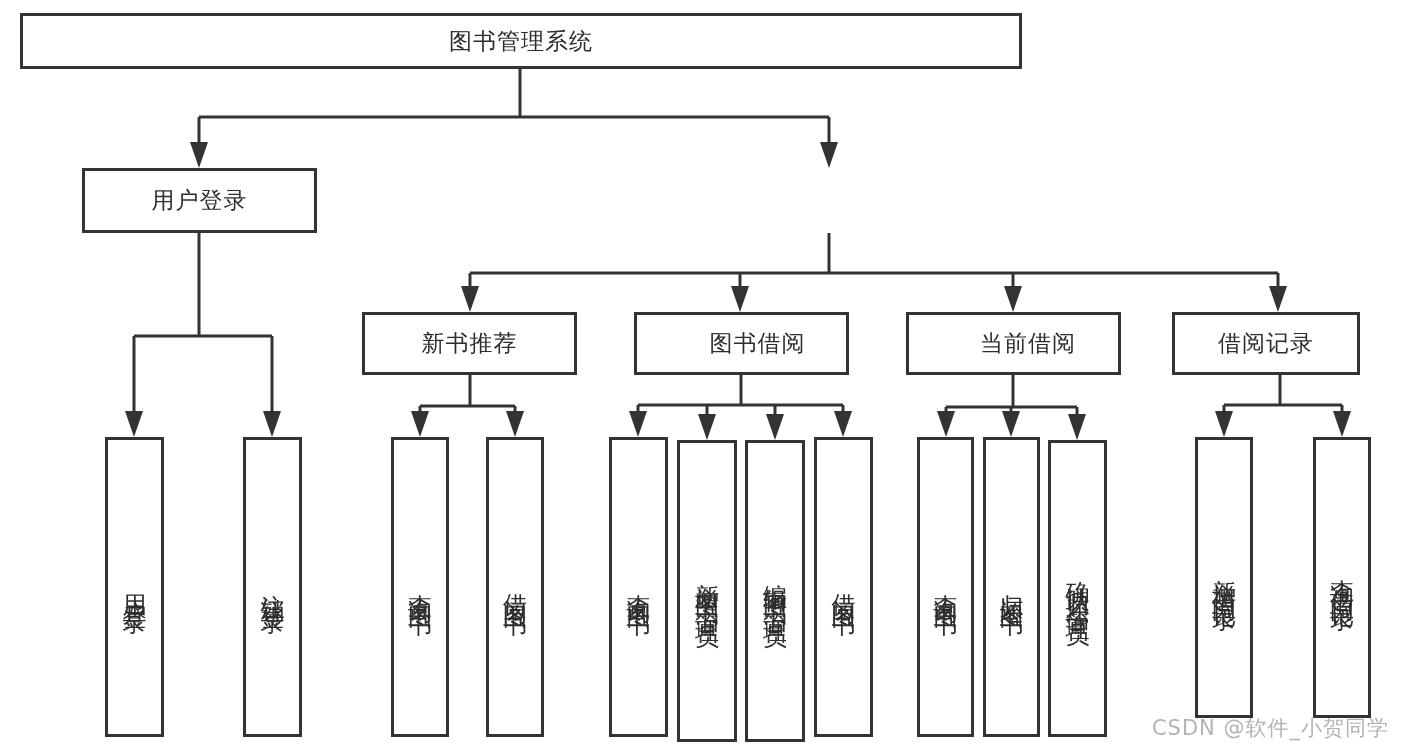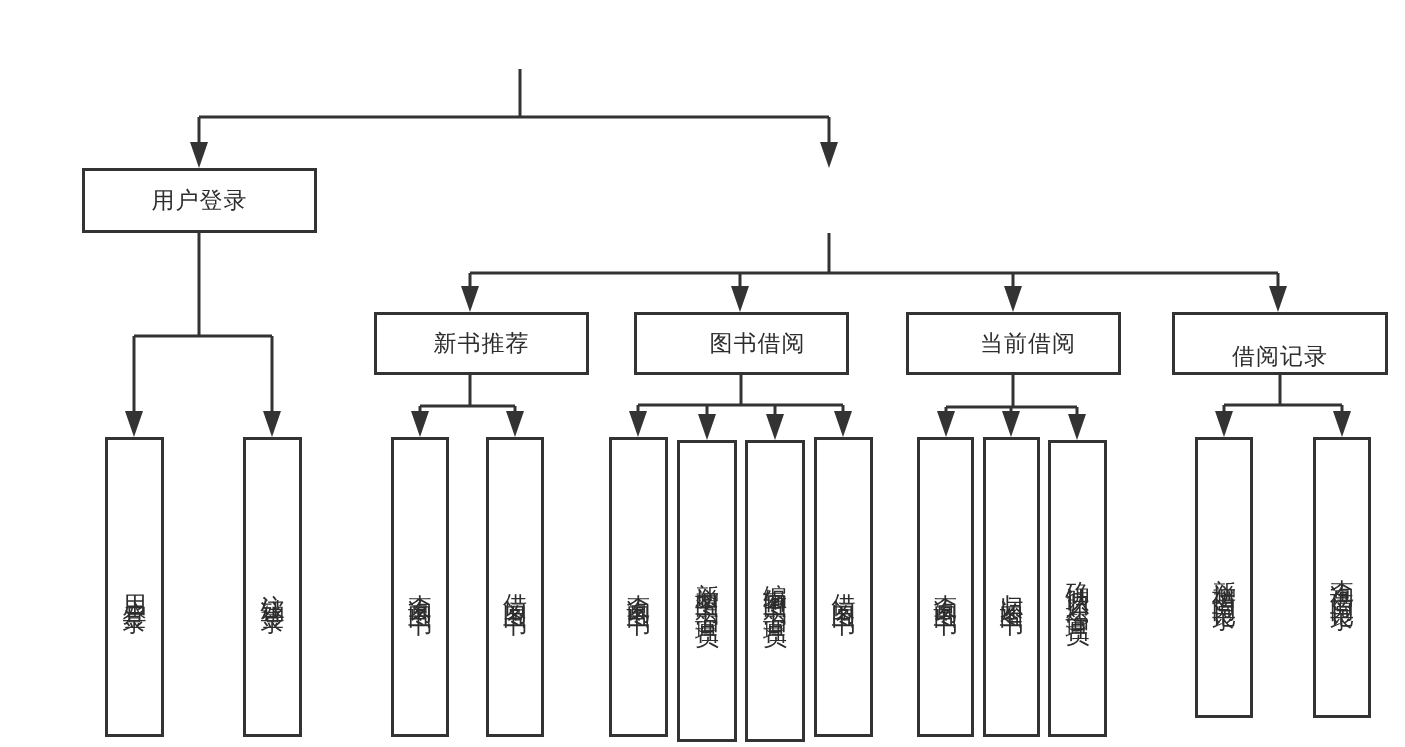--- a/index.html
+++ b/index.html
@@ -103,35 +103,38 @@
     <g>
       <path d="M1280 375 V405"></path>
       <path d="M1224 405 H1342"></path>
       <path d="M1224 405 V413"></path>
         <polygon points="1215,411 1233,411 1224,437"></polygon>
       <path d="M1342 405 V413"></path>
         <polygon points="1333,411 1351,411 1342,437"></polygon>
     </g>
   </svg>
 
+  <div class="hbox" style="left:20px;top:13px;width:1002px;height:56px;">
+    <span>图书管理系统</span>
+  </div>
 
   <div class="hbox" style="left:82px;top:168px;width:235px;height:65px;">
     <span>用户登录</span>
   </div>
 
-  <div class="hbox" style="left:362px;top:312px;width:215px;height:63px;margin-left:12px;">
+  <div class="hbox" style="left:362px;top:312px;width:215px;height:63px;">
     <span>新书推荐</span>
   </div>
   <div class="hbox" style="left:634px;top:312px;width:215px;height:63px;padding-left:32px;">
     <span>图书借阅</span>
   </div>
   <div class="hbox" style="left:906px;top:312px;width:215px;height:63px;padding-left:29px;">
     <span>当前借阅</span>
   </div>
-  <div class="hbox" style="left:1172px;top:312px;width:216px;height:63px;align-items:flex-end;">
+  <div class="hbox" style="left:1172px;top:312px;width:188px;height:63px;">
     <span>借阅记录</span>
   </div>
 
   <div class="vbox" style="left:105px;top:437px;width:59px;height:300px;">
     <span>用户登录</span>
   </div>
   <div class="vbox" style="left:243px;top:437px;width:59px;height:300px;">
     <span>注销登录</span>
   </div>
 
@@ -165,14 +168,15 @@
     <span>确认归还（管理员）</span>
   </div>
 
   <div class="vbox" style="left:1195px;top:437px;width:58px;height:281px;">
     <span>新增借阅记录</span>
   </div>
   <div class="vbox" style="left:1313px;top:437px;width:58px;height:281px;">
     <span>查询借阅记录</span>
   </div>
 
+  <div class="watermark">CSDN @软件_小贺同学</div>
 
 </div>
 
 </body></html>

